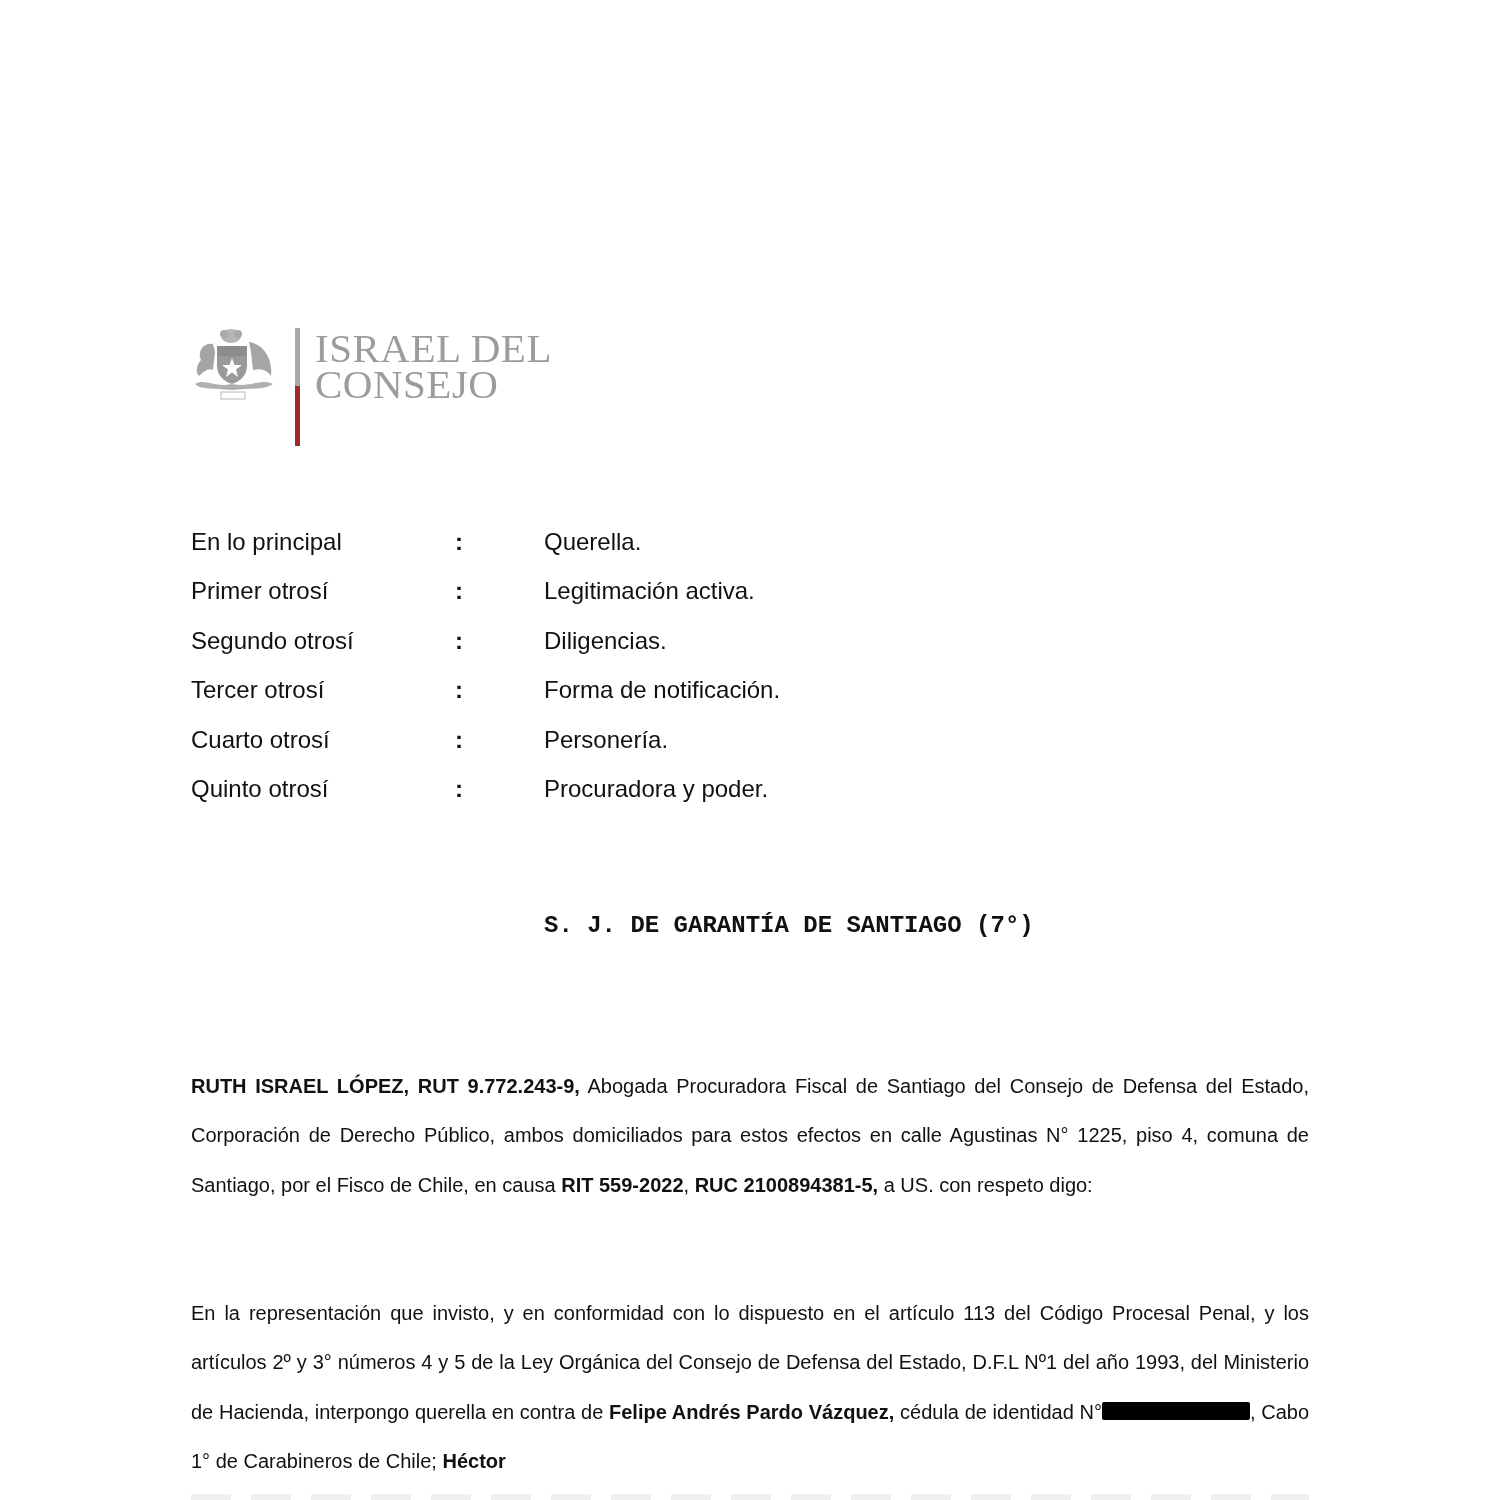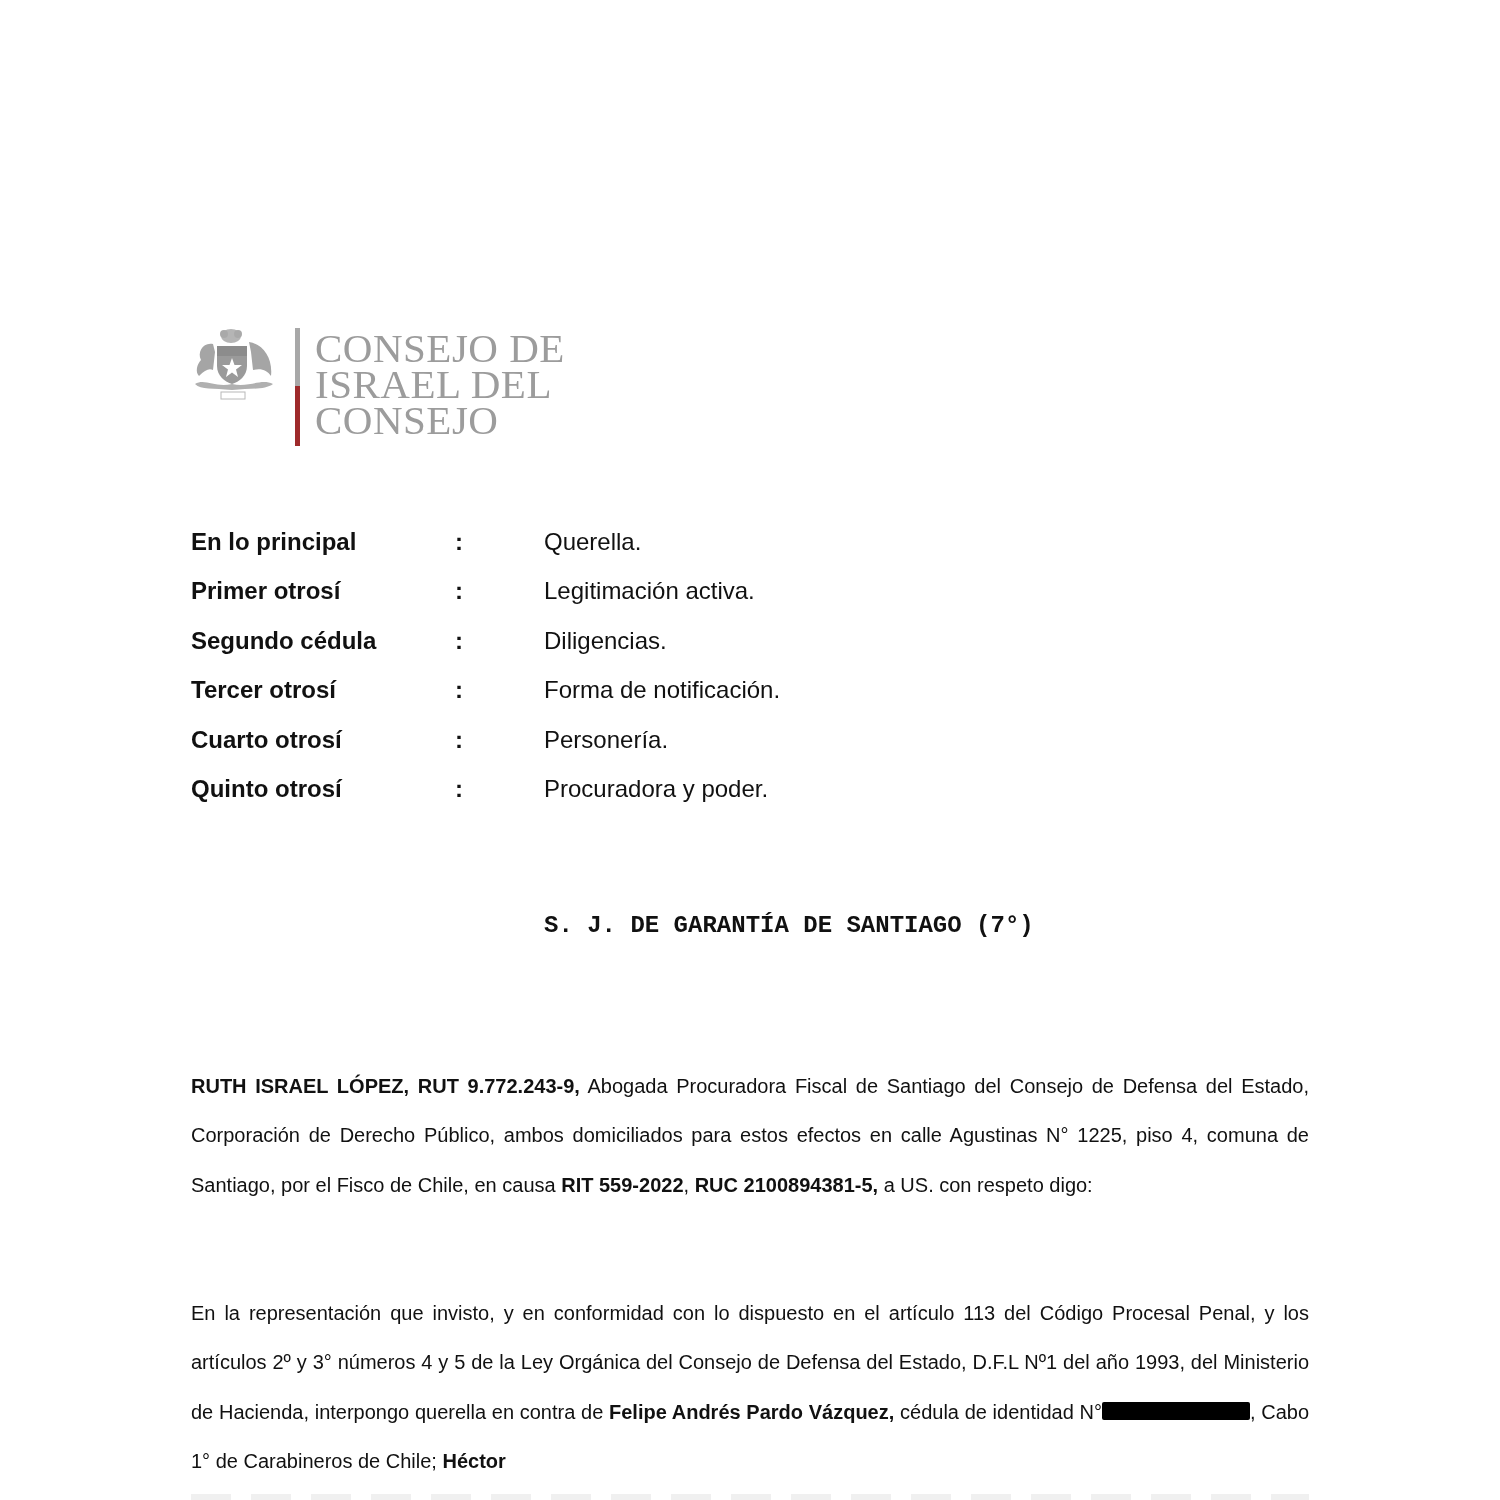--- a/index.html
+++ b/index.html
@@ -11,21 +11,21 @@
     .crest { position: absolute; left: 0; top: 2px; width: 86px; height: 74px; }
     .logo-bar { position: absolute; left: 104px; top: 2px; width: 5px; height: 118px; }
     .logo-bar .grey { position: absolute; left: 0; top: 0; width: 5px; height: 58px; background: #a8a8a8; }
     .logo-bar .red { position: absolute; left: 0; top: 58px; width: 5px; height: 60px; background: #9e2a2b; }
     .logo-text { position: absolute; left: 124px; top: 4px; font-family: "Liberation Serif", "DejaVu Serif", serif; color: #9c9c9c; font-size: 41px; line-height: 36px; letter-spacing: 0.5px; }
     .logo-text div { white-space: nowrap; }
 
     
     .summary { position: absolute; left: 191px; top: 524px; }
     .summary-row { position: relative; height: 49.4px; font-size: 24px; line-height: 36px; }
-    .summary-row .label { position: absolute; left: 0; top: 0; font-weight: bold; white-space: nowrap; }
+    .summary-row .label { position: absolute; left: 0; top: 0; font-weight: normal; white-space: nowrap; }
     .summary-row .colon { position: absolute; left: 264px; top: 0; font-weight: bold; }
     .summary-row .value { position: absolute; left: 353px; top: 0; white-space: nowrap; }
 
     
     .court { position: absolute; left: 544px; top: 912px; font-size: 24px; font-weight: bold; white-space: nowrap; font-family: Liberation Mono, monospace; }
 
     
     .para { position: absolute; left: 191px; width: 1118px; font-size: 20px; line-height: 49.4px; text-align: justify; text-align-last: left; }
     .para1 { top: 1062px; }
     .para2 { top: 1289px; }
@@ -54,39 +54,38 @@
       <polygon points="41,30 43.5,37 51,37 45,41.5 47,49 41,44.5 35,49 37,41.5 31,37 38.5,37" fill="#ffffff"></polygon>
 
       <path d="M4 56 C14 50 24 60 41 56 C58 60 70 50 82 56 C74 62 60 60 41 62 C22 60 10 62 4 56 Z" fill="#b0b0b0"></path>
       <rect x="30" y="64" width="24" height="7" fill="none" stroke="#b8b8b8" stroke-width="1"></rect>
     </svg>
     <div class="logo-bar">
       <div class="grey"></div>
       <div class="red"></div>
     </div>
     <div class="logo-text">
-      <div>CONSEJO DE</div>
       <div>ISRAEL DEL</div>
       <div>CONSEJO</div>
     </div>
   </div>
 
   <div class="summary">
     <div class="summary-row">
       <span class="label">En lo principal</span>
       <span class="colon">:</span>
       <span class="value">Querella.</span>
     </div>
     <div class="summary-row">
       <span class="label">Primer otrosí</span>
       <span class="colon">:</span>
       <span class="value">Legitimación activa.</span>
     </div>
     <div class="summary-row">
-      <span class="label">Segundo cédula</span>
+      <span class="label">Segundo otrosí</span>
       <span class="colon">:</span>
       <span class="value">Diligencias.</span>
     </div>
     <div class="summary-row">
       <span class="label">Tercer otrosí</span>
       <span class="colon">:</span>
       <span class="value">Forma de notificación.</span>
     </div>
     <div class="summary-row">
       <span class="label">Cuarto otrosí</span>

